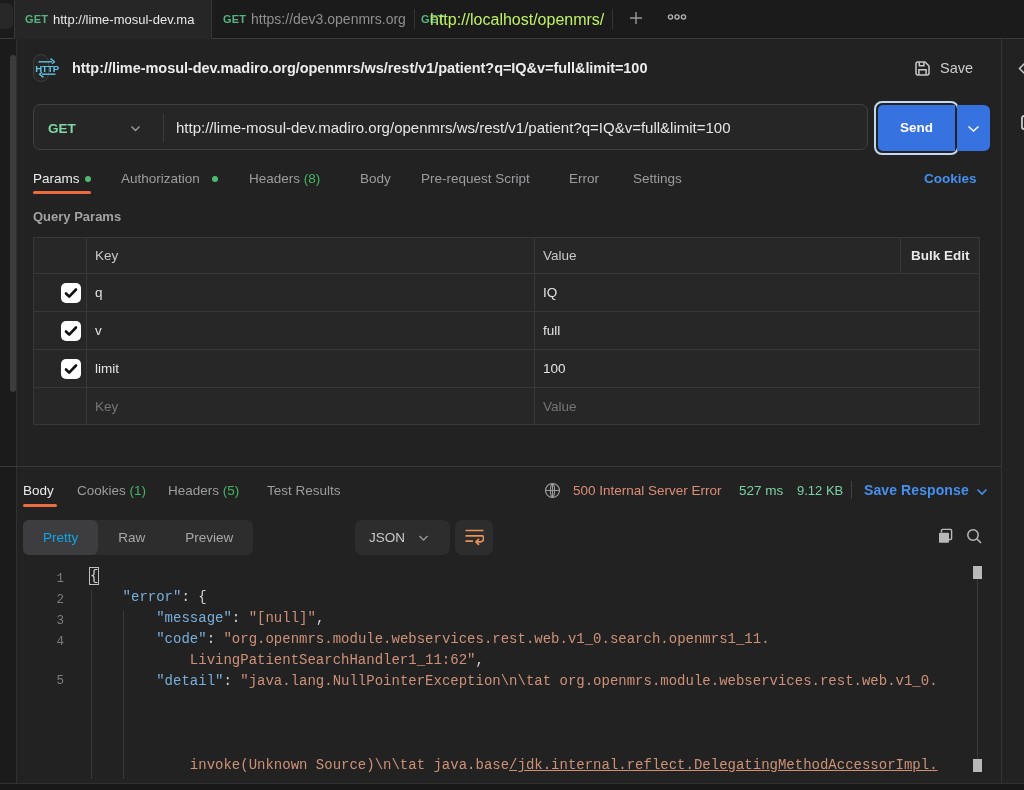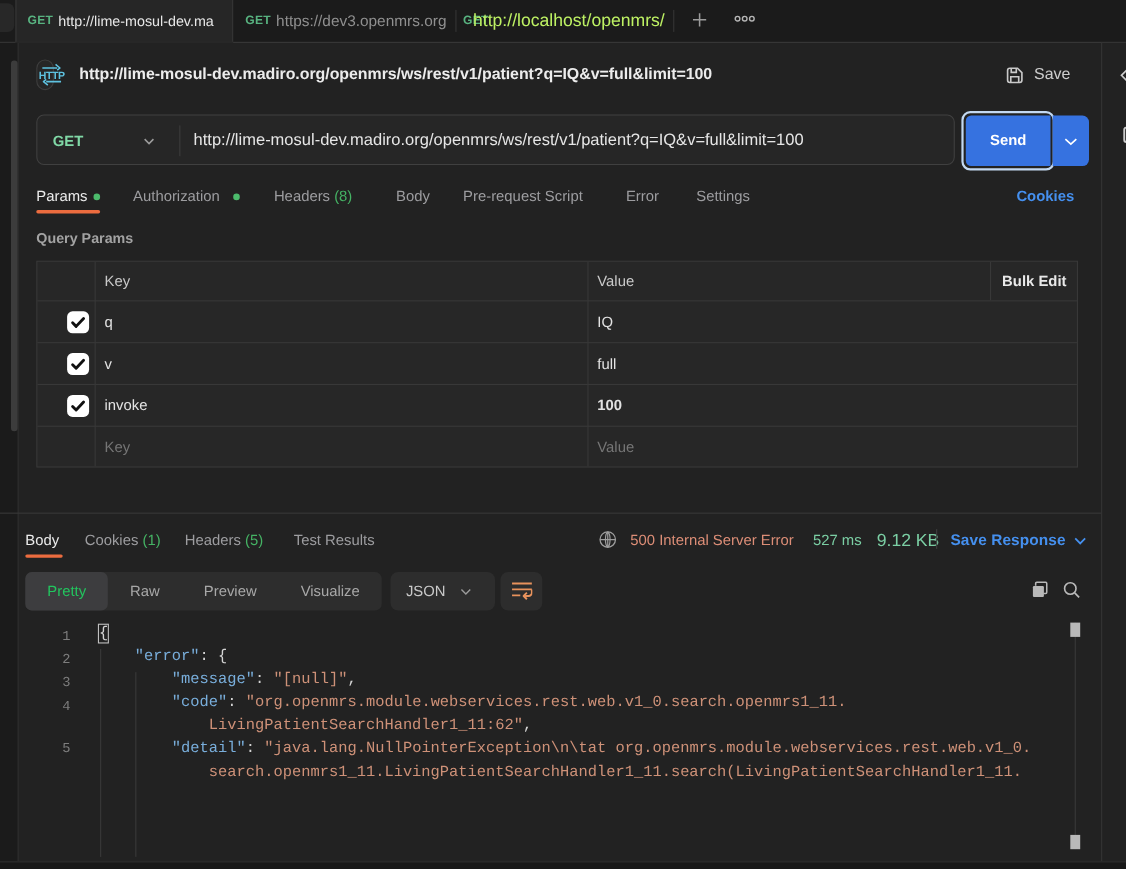--- a/index.html
+++ b/index.html
@@ -62,27 +62,27 @@
 .cbox svg { position:absolute; left:2px; top:2px; }
 .ph { color:#757575; }
 
 
 #respdiv { left:0; top:466px; width:1001px; height:1px; background:#383838; }
 .resptab { top:483px; font-size:13.5px; color:#9d9da0; white-space:nowrap; }
 .grn { color:#45b364; }
 #bodyline { left:23px; top:504px; width:34px; height:3px; background:#ec6c3f; border-radius:1.5px; }
 #r500 { left:573px; top:483px; font-size:13.5px; color:#dd8e77; }
 #r599 { left:739px; top:483px; font-size:13.5px; color:#7bcfa4; }
-#rkb { left:797px; top:483px; font-size:16px; color:#7bcfa4; }
+#rkb { left:797px; top:483px; font-size:13px; color:#7bcfa4; }
 #saveresp { left:864px; top:482px; font-size:14px; color:#4590ef; font-weight:600; letter-spacing:0.1px; }
 
 
 #segwrap { left:23px; top:520px; height:35px; background:#2d2d2d; border-radius:6px; display:flex; align-items:center; }
 .seg { font-size:13.5px; color:#a8a8a8; padding:0 20px; height:35px; line-height:35px; border-radius:4px; }
-#seg-pretty { background:#3d3d3f; color:#22c55e; border-radius:6px; }
+#seg-pretty { background:#3d3d3f; color:#0ea5e9; border-radius:6px; }
 #jsonbtn { left:355px; top:520px; width:95px; height:35px; background:#2d2d2d; border-radius:7px; color:#c9c9c9; font-size:13.5px; }
 #wrapbtn { left:455px; top:520px; width:38px; height:35px; background:#2d2d2d; border-radius:7px; }
 
 
 #code { left:18px; top:566px; width:983px; height:220px; font-family:"Liberation Mono", monospace; font-size:14px; line-height:21px; color:#d4d4d4; }
 .cl { position:absolute; left:71px; white-space:pre; }
 .ln { position:absolute; width:46px; text-align:right; color:#7d7d7d; font-size:12.5px; line-height:21px; }
 .k { color:#79aedb; }
 .s { color:#ce9178; }
 .ig { position:absolute; width:1px; background:#393939; }
@@ -203,22 +203,22 @@
       </svg>
     </div>
   <span class="tcell" style="left:61px; top:85px;">v</span>
   <span class="tcell" style="left:509px; top:85px;">full</span>
 
   <div class="cbox" style="top:121px;">
       <svg width="16" height="16" viewBox="0 0 16 16">
         <path d="M3 8.5l3.2 3.2L13 4.5" stroke="#111" stroke-width="2.6" fill="none" stroke-linecap="round" stroke-linejoin="round"></path>
       </svg>
     </div>
-  <span class="tcell" style="left:61px; top:123px;">invoke</span>
-  <span class="tcell" style="left:509px; top:123px;font-weight:bold;">100</span>
+  <span class="tcell" style="left:61px; top:123px;">limit</span>
+  <span class="tcell" style="left:509px; top:123px;">100</span>
 
   <span class="tcell ph" style="left:61px; top:161px;">Key</span>
   <span class="tcell ph" style="left:509px; top:161px;">Value</span>
 </div>
 
 <div class="abs" id="respdiv"></div>
 <span class="abs resptab" style="left:23px; color:#ececec;">Body</span>
 <div class="abs" id="bodyline"></div>
 <span class="abs resptab" style="left:77px;">Cookies <span class="grn">(1)</span></span>
 <span class="abs resptab" style="left:168px;">Headers <span class="grn">(5)</span></span>
@@ -233,21 +233,20 @@
 <div class="abs" style="left:851px; top:481px; width:1px; height:18px; background:#3f3f3f;"></div>
 <span class="abs" id="saveresp">Save Response</span>
 <svg class="abs" style="left:976px; top:488px;" width="12" height="8" viewBox="0 0 12 8">
     <path d="M1.5 1.5L6 6L10.5 1.5" stroke="#4590ef" stroke-width="1.6" fill="none"></path>
   </svg>
 
 <div class="abs" id="segwrap">
   <div class="seg" id="seg-pretty">Pretty</div>
   <div class="seg">Raw</div>
   <div class="seg">Preview</div>
-  <div class="seg">Visualize</div>
 </div>
 <div class="abs" id="jsonbtn">
     <span style="position:absolute; left:14px; top:10px;">JSON</span>
     <svg style="position:absolute; left:63px; top:15px;" width="11" height="7" viewBox="0 0 11 7">
       <path d="M1.5 1L5.5 5L9.5 1" stroke="#9b9b9b" stroke-width="1.3" fill="none"></path>
     </svg>
   </div>
 <div class="abs" id="wrapbtn">
     <svg style="position:absolute; left:10px; top:9px;" width="19" height="17" viewBox="0 0 19 17">
       <path d="M0.5 1.5h18M0.5 6.8h18M0.5 12.2h7.5" stroke="#e8925c" stroke-width="1.7" fill="none"></path>
@@ -271,18 +270,18 @@
   <span class="ln" style="top:66px;">4</span>
   <span class="ln" style="top:105px;">5</span>
   <div class="ig" style="left:72.5px; top:24px; height:189px;"></div>
   <div class="ig" style="left:104.5px; top:45px; height:168px;"></div>
   <div class="cl" style="top:0;"><span style="border:1px solid #c0c0c0;">{</span></div>
   <div class="cl" style="top:21px;">    <span class="k">"error"</span>: {</div>
   <div class="cl" style="top:42px;">        <span class="k">"message"</span>: <span class="s">"[null]"</span>,</div>
   <div class="cl" style="top:63px;">        <span class="k">"code"</span>: <span class="s">"org.openmrs.module.webservices.rest.web.v1_0.search.openmrs1_11.</span></div>
   <div class="cl" style="top:84px;">            <span class="s">LivingPatientSearchHandler1_11:62"</span>,</div>
   <div class="cl" style="top:105px;">        <span class="k">"detail"</span>: <span class="s">"java.lang.NullPointerException\n\tat org.openmrs.module.webservices.rest.web.v1_0.</span></div>
-  <div class="cl" style="top:126px;">            <span class="s">search.openmrs1_11.LivingPatientSearchHandler1_11.search(LivingPatientSearchHandler1_11.</span></div>
+  <div class="cl" style="top:189px;">            <span class="s">invoke(Unknown Source)\n\tat java.base<span style="text-decoration:underline;">/jdk.internal.reflect.DelegatingMethodAccessorImpl.</span></span></div>
 </div>
 <div class="abs" id="codesb"></div>
 <div class="abs sbthumb" style="left:973px; top:566px;"></div>
 <div class="abs sbthumb" style="left:973px; top:759px;"></div>
 <div class="abs" id="botstrip"></div>
 
 </body></html>

